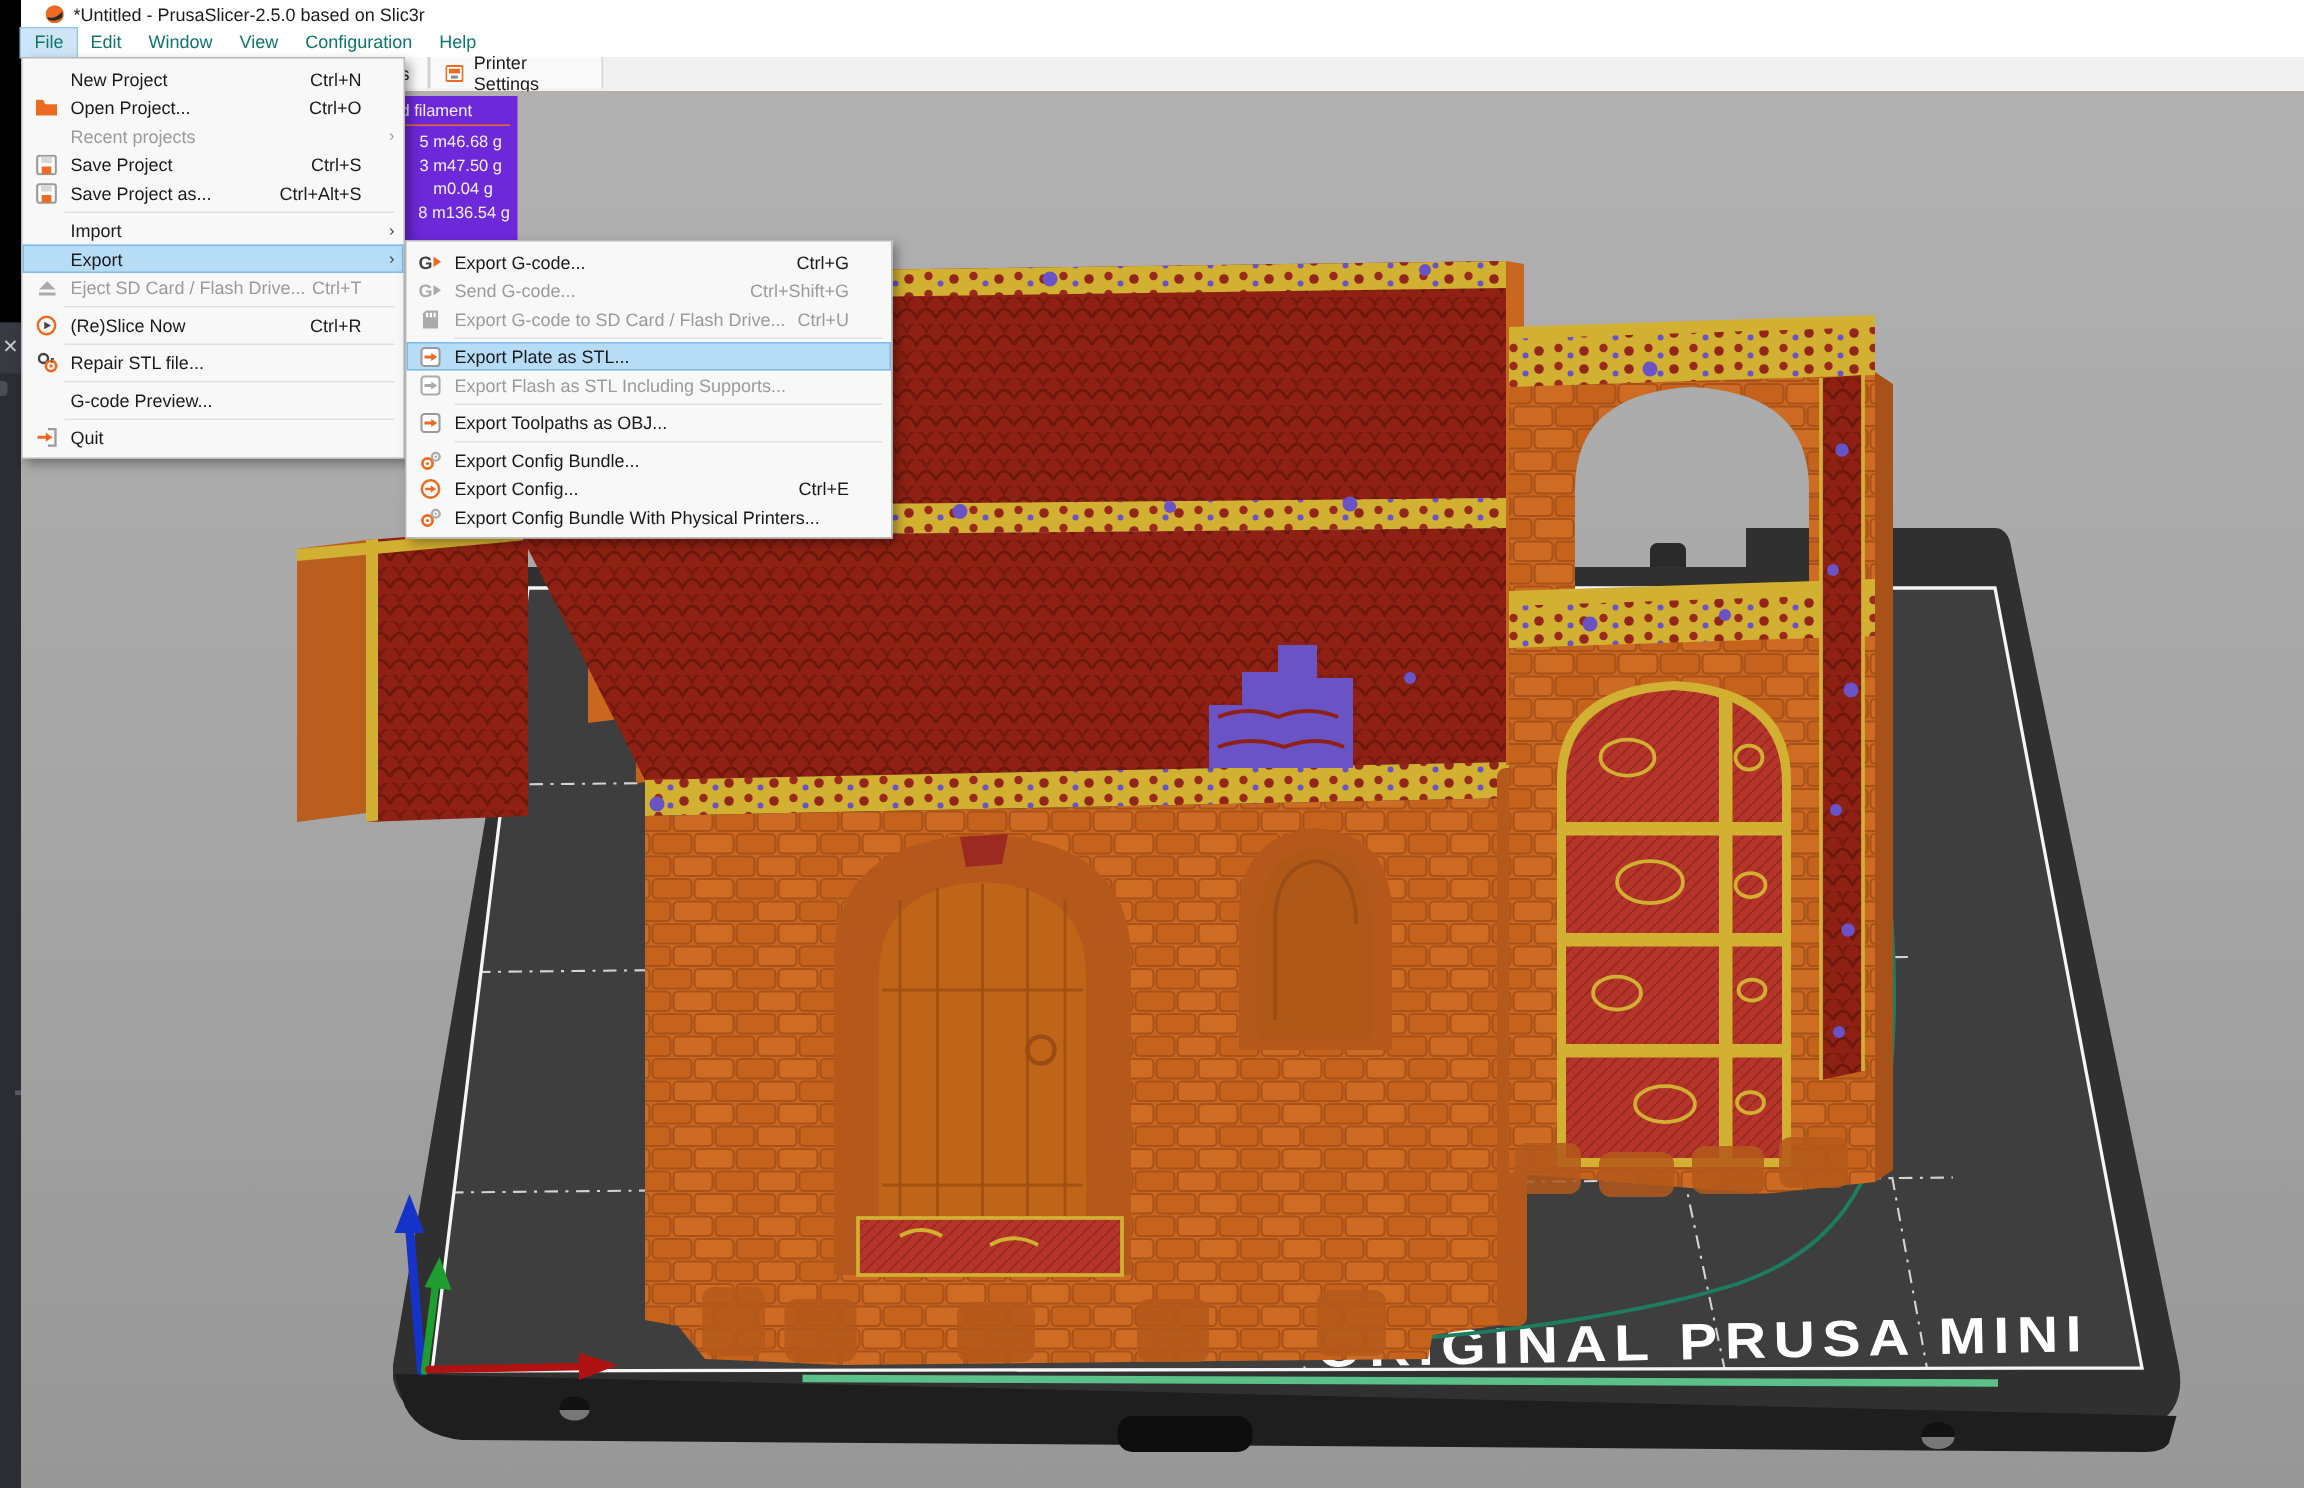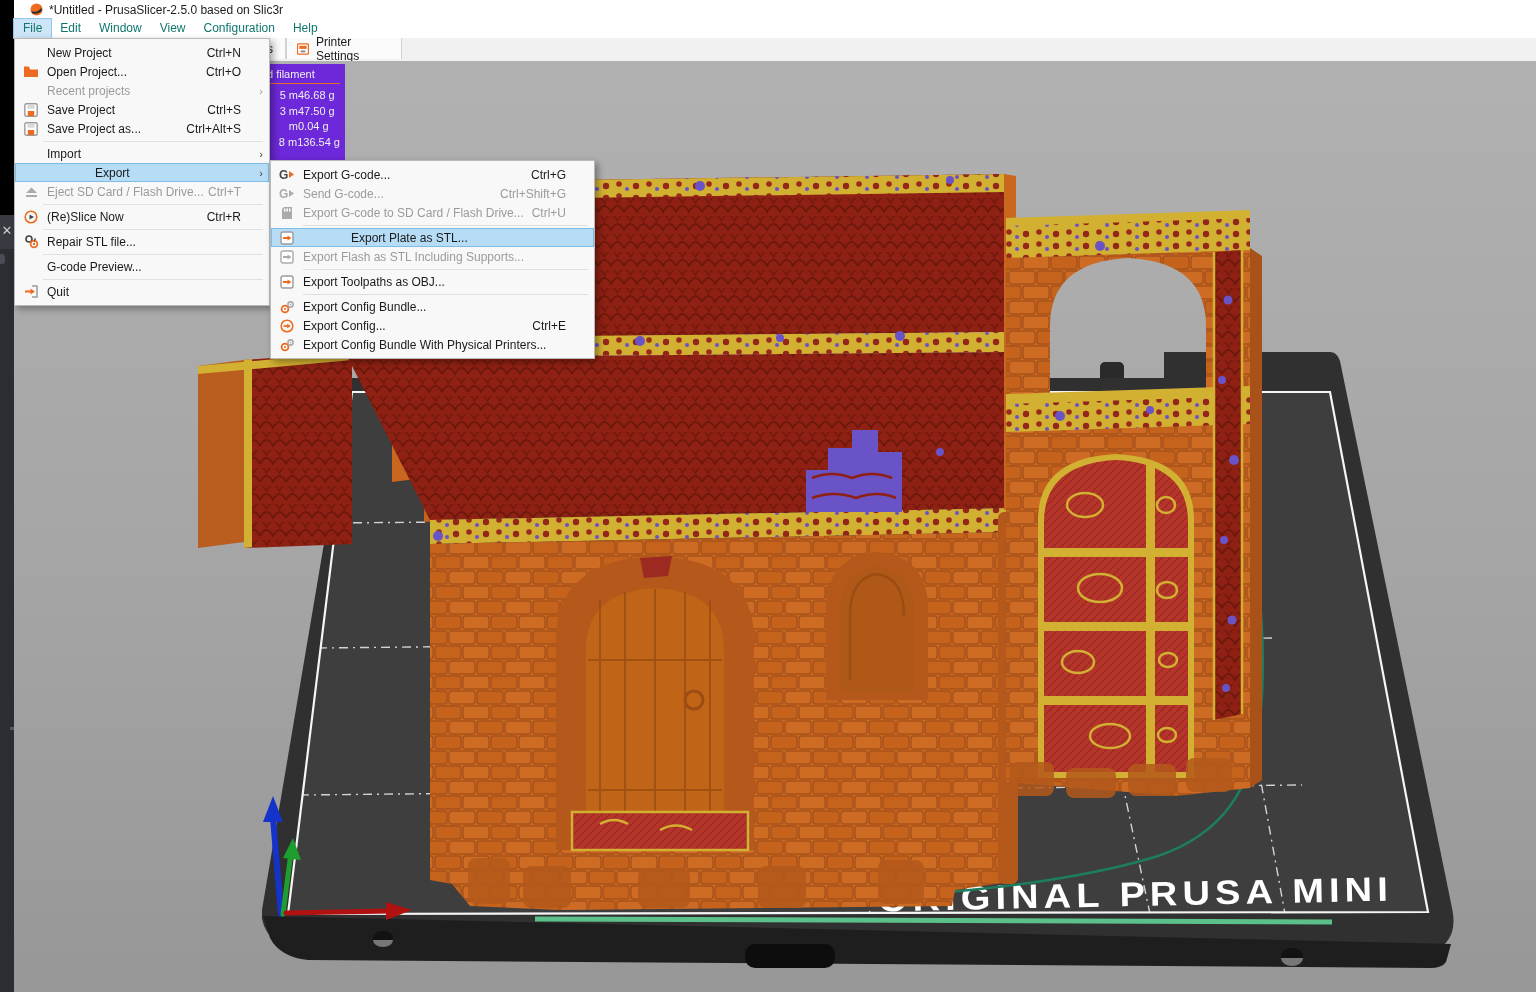--- a/index.html
+++ b/index.html
@@ -42,21 +42,21 @@
   .menu{position:absolute;background:#f8f8f8;border:1px solid #b9b9b9;box-shadow:3px 3px 7px rgba(0,0,0,.35);
     font-size:12px;color:#1a1a1a;padding:4px 0;box-sizing:border-box;z-index:5;}
   .menu.file{left:0px;top:38px;width:256px;}
   .menu.export{left:256px;top:160px;width:325px;}
   .mi{height:19px;display:flex;align-items:center;padding:0 4px 0 4px;box-sizing:border-box;}
   .mi .ic{width:20px;height:16px;flex:0 0 auto;display:flex;align-items:center;justify-content:center;margin-left:2px;}
   .mi .lbl{flex:1;white-space:nowrap;overflow:hidden;padding-left:6px;}
   .mi .sc{white-space:nowrap;padding-right:10px;color:#1a1a1a;}
   .mi .arr{width:12px;text-align:right;color:#444;font-size:11px;padding-right:2px;}
   .mi.dis .lbl,.mi.dis .sc,.mi.dis .arr{color:#9b9b9b;}
-  .mi.hl{background:#b6dcf6;outline:1px solid #7ebce8;outline-offset:-1px;gap:48px;}
+  .mi.hl{background:#b6dcf6;outline:1px solid #7ebce8;outline-offset:-1px;}
   .msep{height:1px;background:#e0e0e0;margin:3px 6px 2px 28px;}
   .menu.export .msep{margin-left:32px;}
 </style>
 </head>
 <body>
 
 <div class="screen">
 
   <div class="left-strip">
     <div class="lower"></div>

